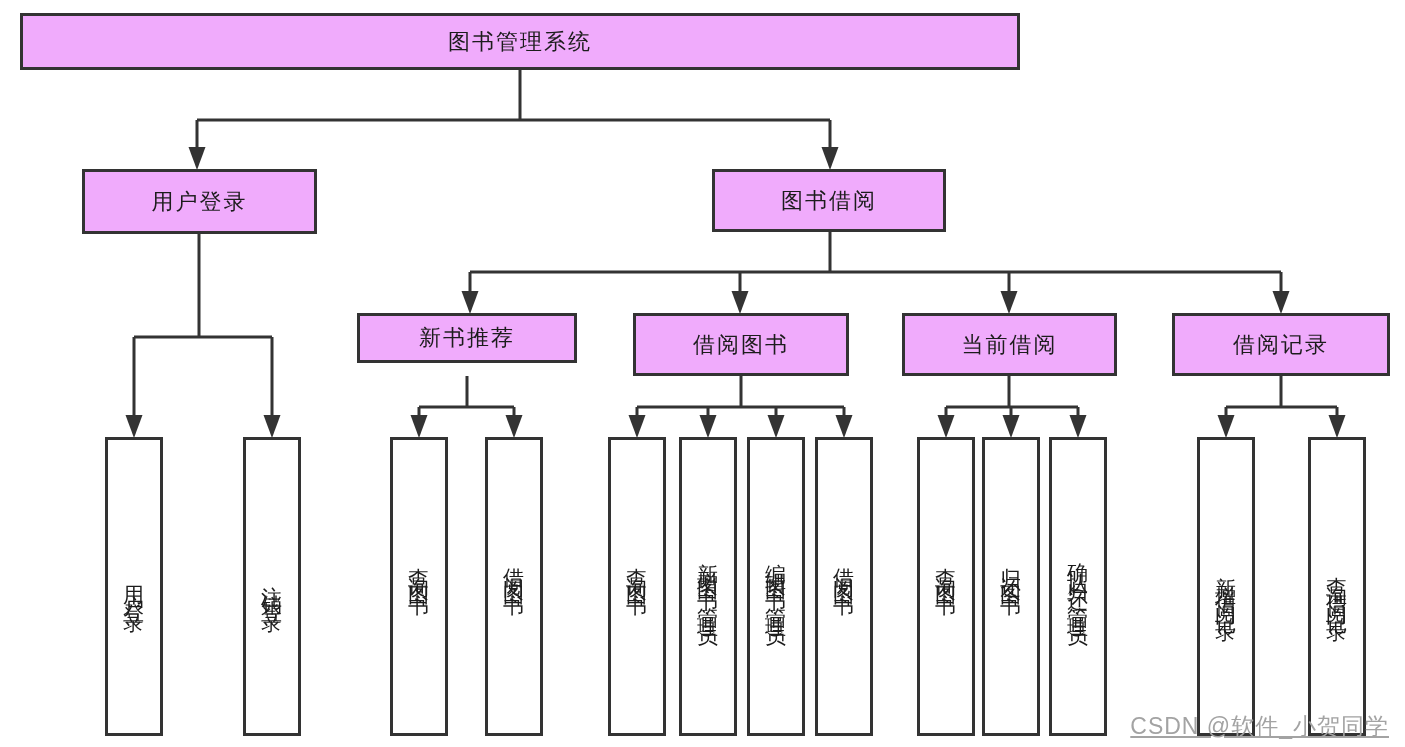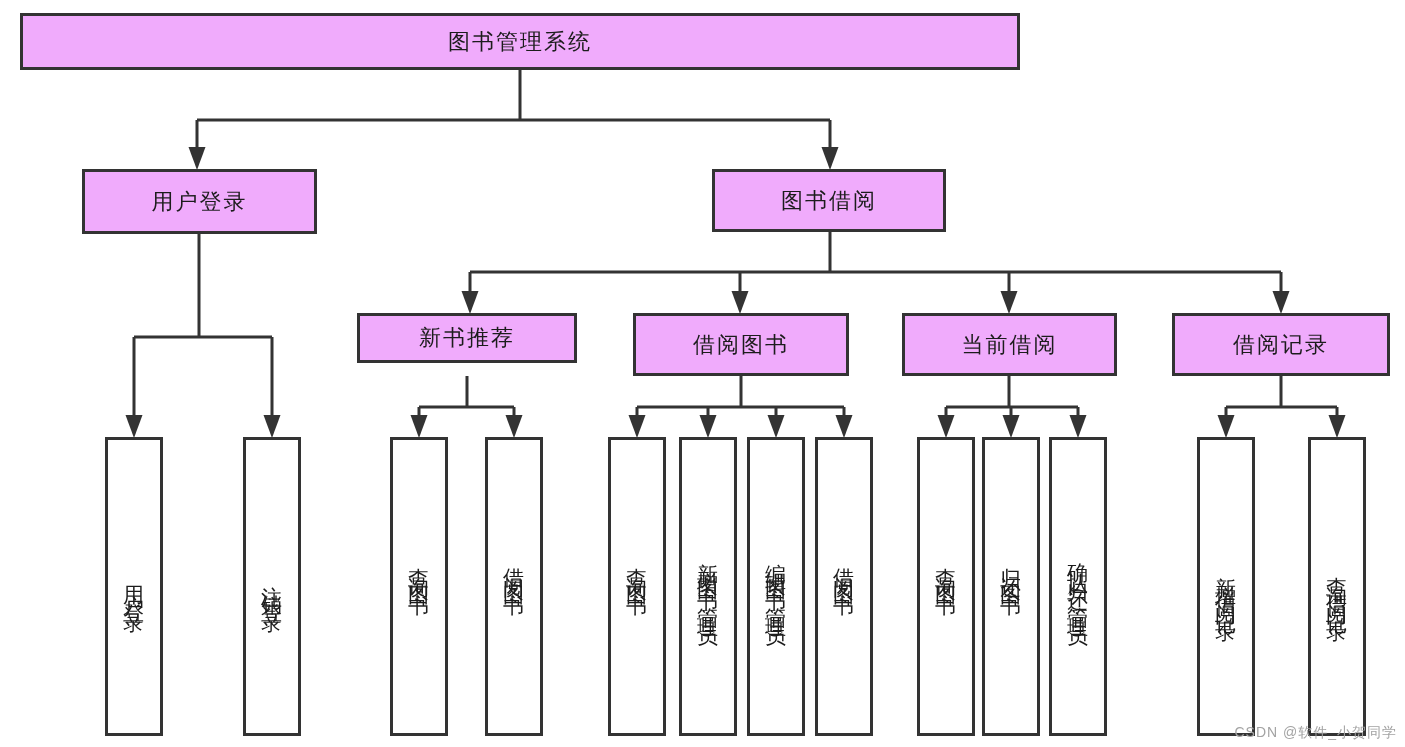--- a/index.html
+++ b/index.html
@@ -40,25 +40,26 @@
     text-orientation:mixed;
     font-size:21px;
     letter-spacing:9px;
     line-height:1.1;
     color:var(--text);
     white-space:nowrap;
   }
   .vtext.up{position:relative;top:-18px;}
   .watermark{
     position:absolute;z-index:5;
-    right:8px;bottom:5px;
-    font-size:14px;
+    right:16px;bottom:5px;
+    font-size:23px;
     color:var(--wm);
     letter-spacing:1px;
     white-space:nowrap;
+    text-decoration:underline;
   }
 </style>
 </head>
 <body>
 
 <div class="stage">
 
   <svg class="wires" width="1405" height="747" viewBox="0 0 1405 747">
     <path fill="none" stroke="#333333" stroke-width="3" d="
       M520 70 V120 M197 120 H830 M197 120 V150 M830 120 V150

